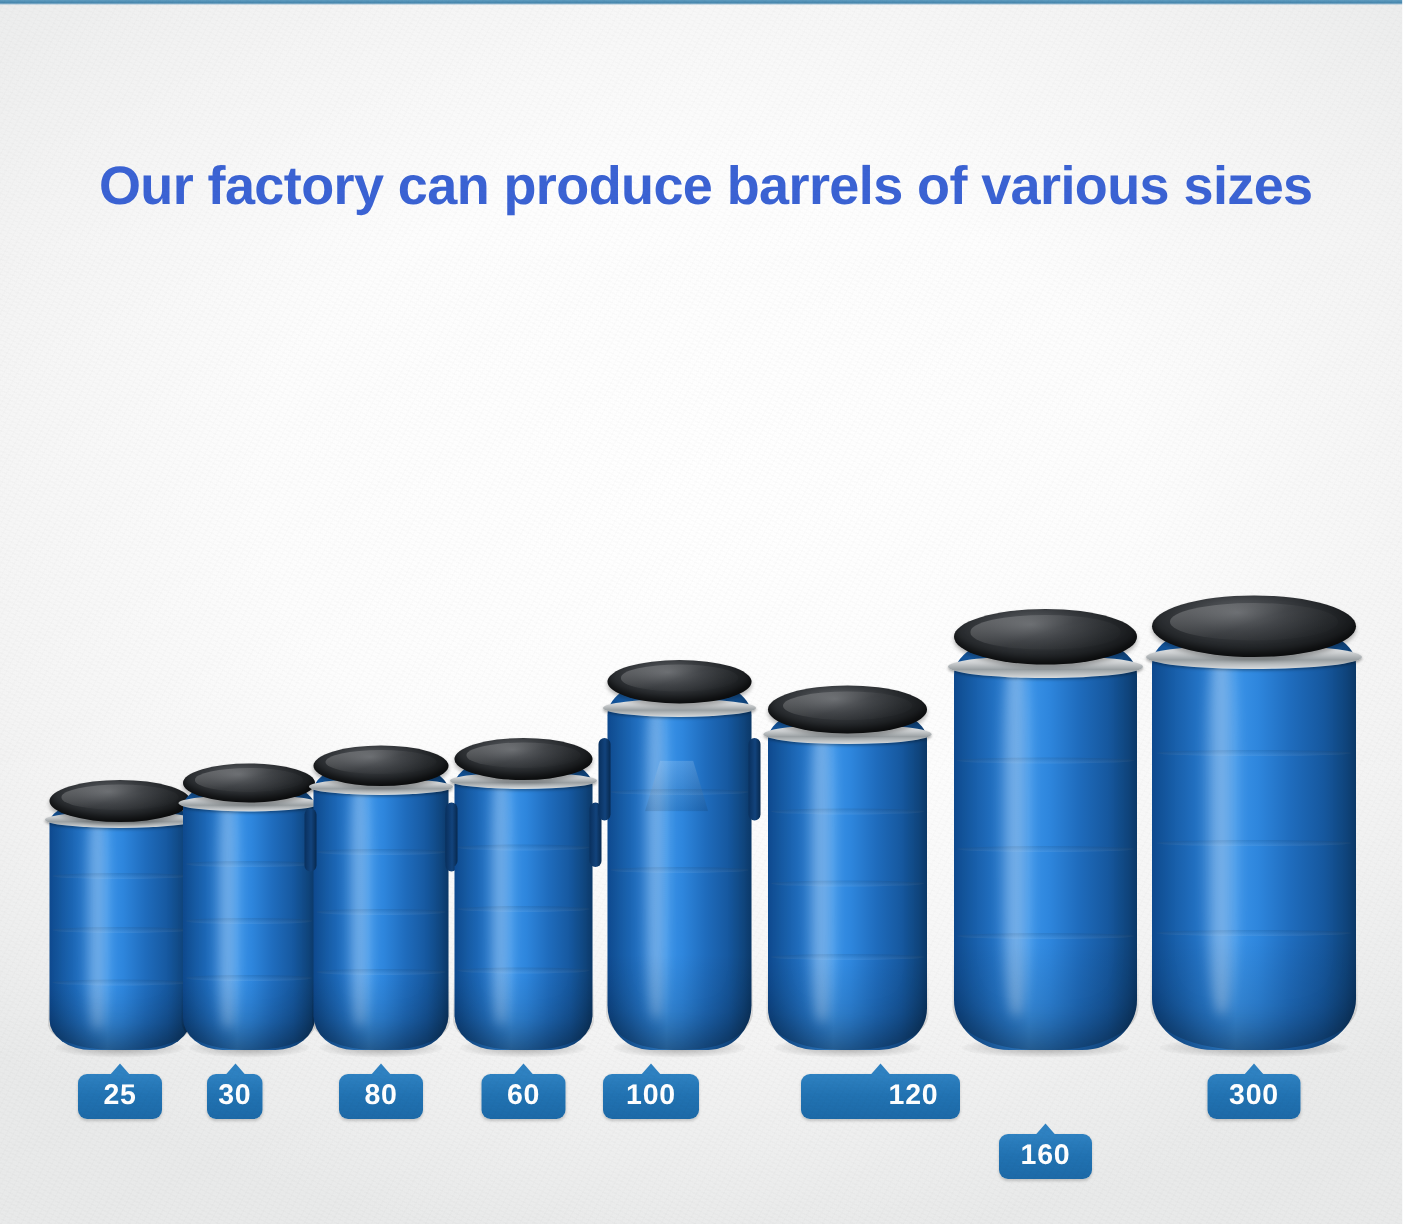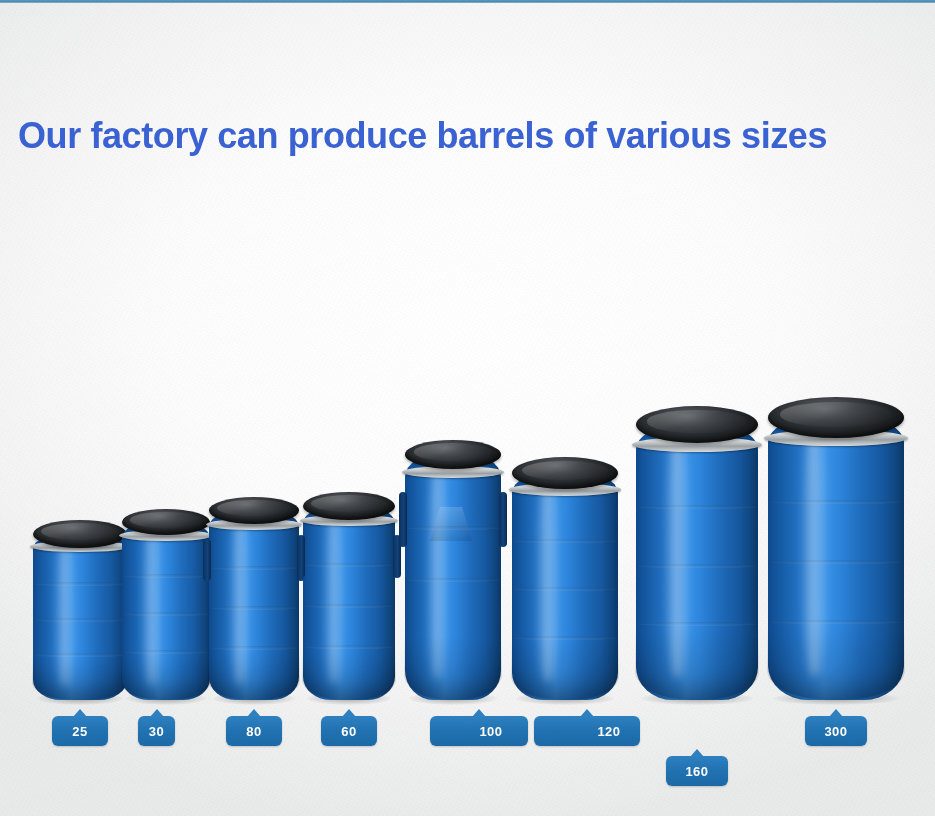--- a/index.html
+++ b/index.html
@@ -39,29 +39,28 @@
     width: 935px;
     height: 3px;
     background: linear-gradient(180deg, #5f9cc0 0%, #4a8ab0 55%, #9dbed3 100%);
   }
 
   #title {
     position: absolute;
     left: 18px;
     top: 103px;
     width: 905px;
-    text-align: left;
+    text-align: center;
     font-family: "Liberation Sans", sans-serif;
     font-weight: bold;
     font-size: 36px;
     letter-spacing: -0.4px;
     color: #3b63d4;
     white-space: nowrap;
     transform: scaleX(1.0);
-    margin-top: 12px;
   }
 
   
   .barrel {
     position: absolute;
     bottom: 0;
   }
 
   .body {
     position: absolute;
@@ -199,21 +198,21 @@
 
   
   .badge {
     position: absolute;
     height: 30px;
     border-radius: 6px;
     background: linear-gradient(180deg, #2f82c2 0%, #2273b3 48%, #1d6aa8 100%);
     color: #ffffff;
     font-family: "Liberation Sans", sans-serif;
     font-weight: bold;
-    font-size: 13px;
+    font-size: 19px;
     display: flex;
     align-items: center;
     justify-content: center;
     letter-spacing: .5px;
     box-shadow: 0 1px 2px rgba(0,0,0,.18);
   }
   .badge::before {
     content: "";
     position: absolute;
     top: -7px;
@@ -345,20 +344,20 @@
         <div class="ring" style="height: 16px; top: 16px;"></div>
         <div class="lid" style="height: 41px; top: -17px;"></div>
       </div>
     </div>
 
   <div id="badges">
       <div class="badge" style="width: 56px; left: 52px; top: 716px;">25</div>
       <div class="badge" style="width: 37px; left: 138px; top: 716px;">30</div>
       <div class="badge" style="width: 56px; left: 226px; top: 716px;">80</div>
       <div class="badge" style="width: 56px; left: 321px; top: 716px;">60</div>
-      <div class="badge" style="width: 74px; left: 430px; top: 716px; padding-left: 24px;">100</div>
+      <div class="badge" style="width: 64px; left: 402px; top: 716px;">100</div>
       <div class="badge" style="width: 62px; left: 534px; top: 716px; padding-left: 44px;">120</div>
       <div class="badge" style="width: 62px; left: 666px; top: 716px; margin-top: 40px;">160</div>
       <div class="badge" style="width: 62px; left: 805px; top: 716px;">300</div>
     </div>
 
   <div id="texture"></div>
 </div>
 
 </body></html>

